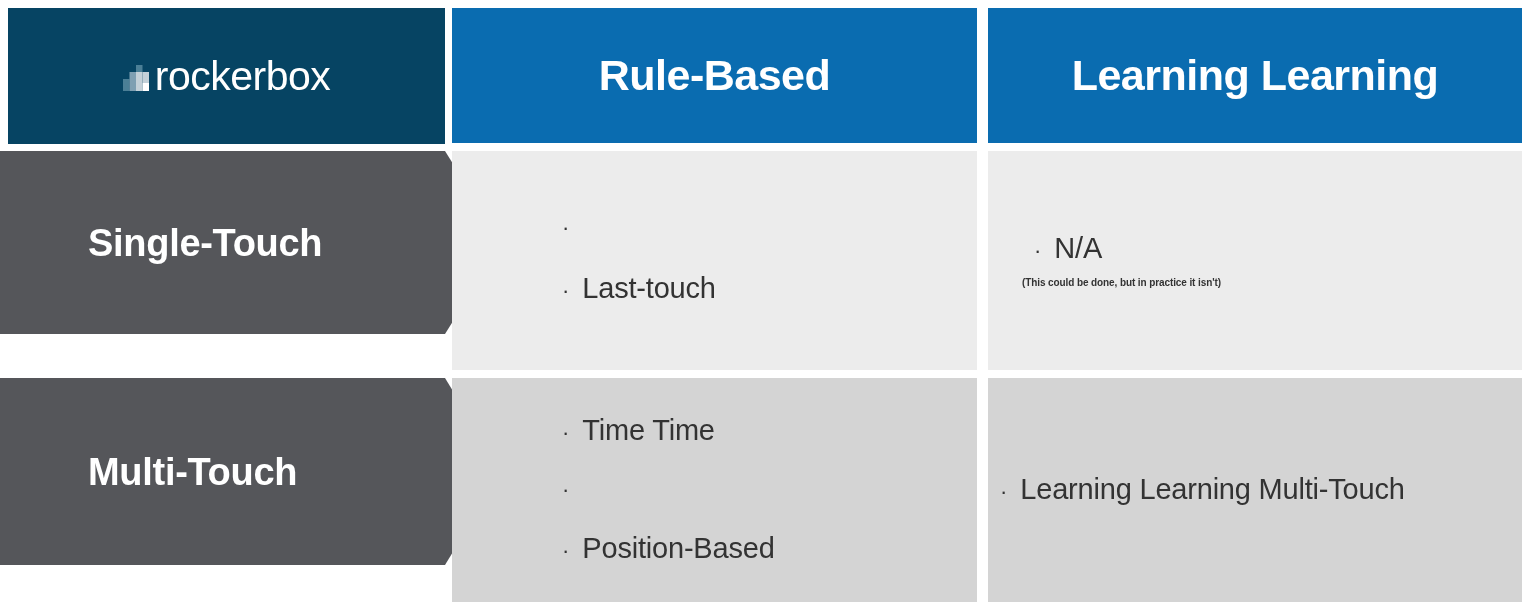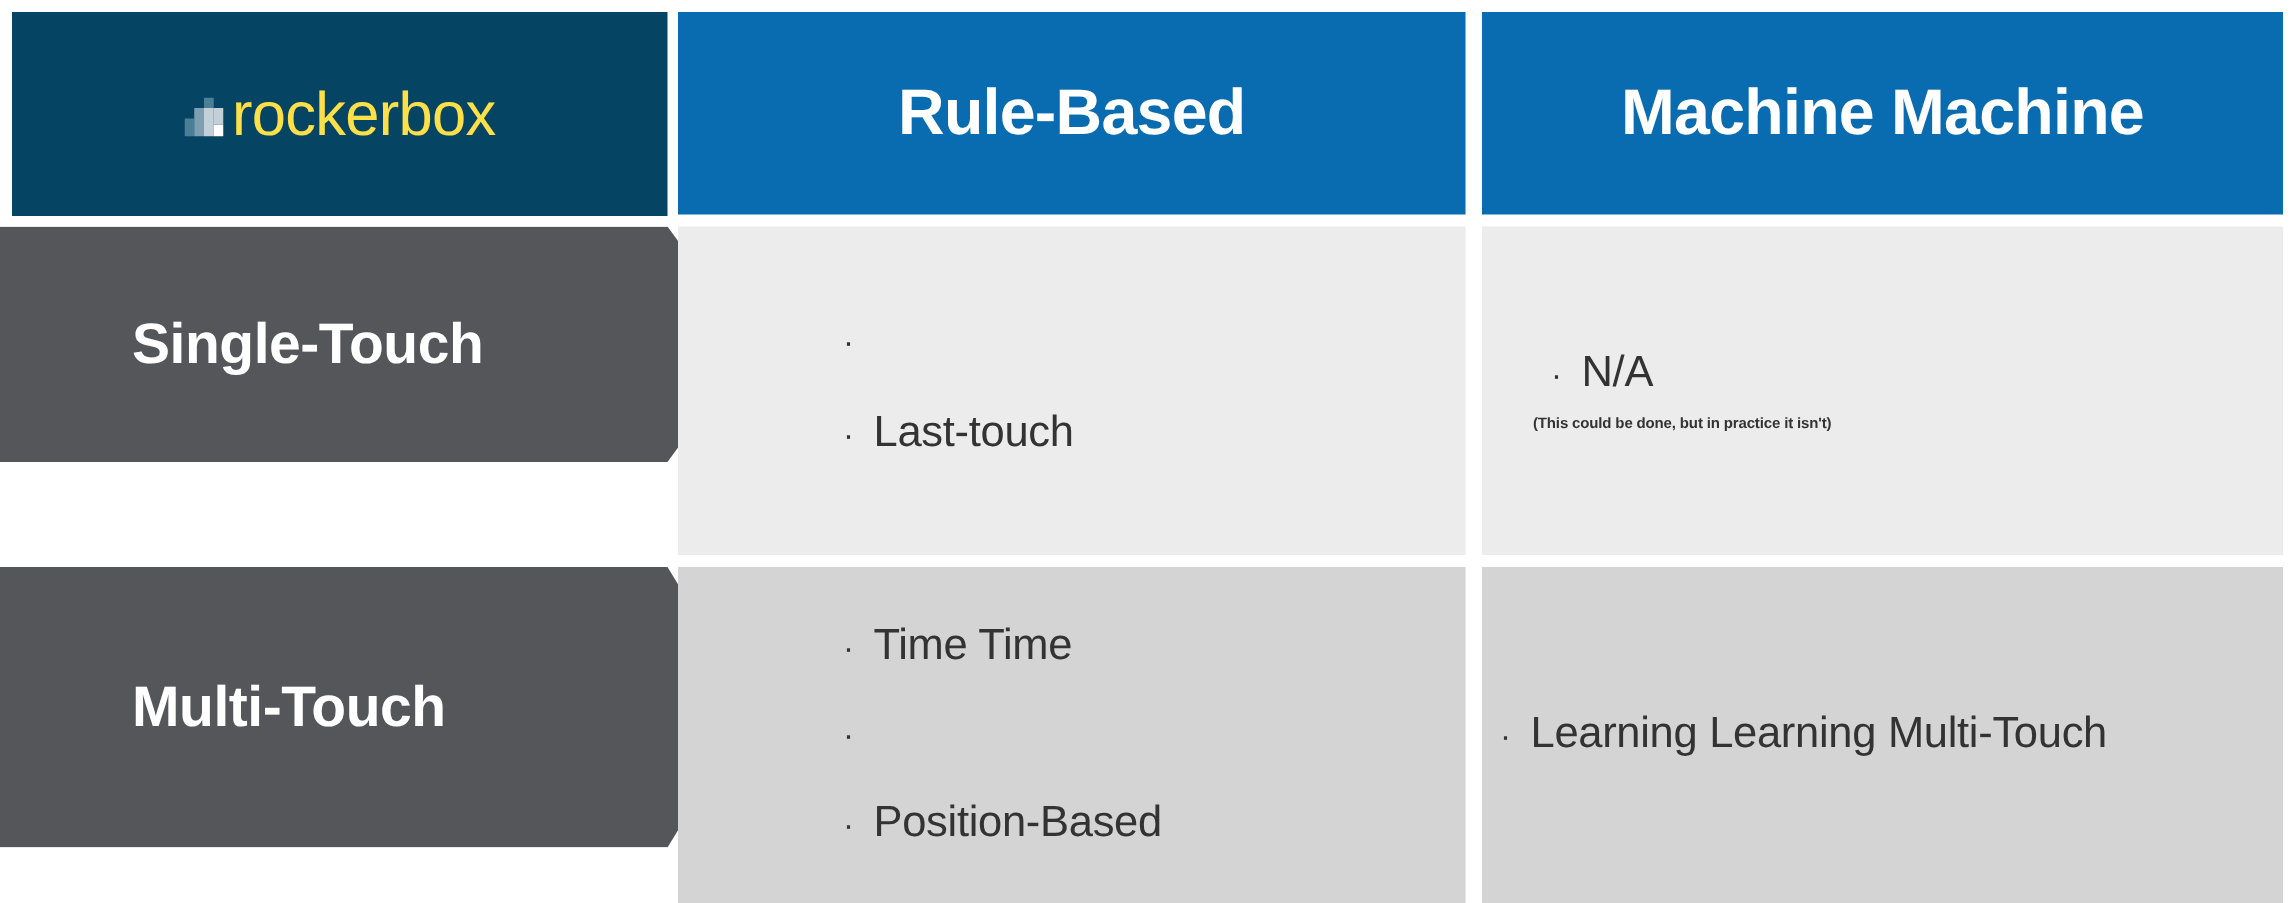--- a/index.html
+++ b/index.html
@@ -37,21 +37,21 @@
     align-items: center;
     gap: 6px;
   }
   .logo-mark {
     width: 26px;
     height: 26px;
     display: block;
     margin-top: 4px;
   }
   .logo-word {
-    color: #fde047;
+    color: #ffffff;
     font-size: 41px;
     font-weight: 400;
     letter-spacing: -0.5px;
     line-height: 1;
   }
 
   .hdr-cell {
     position: absolute;
     top: 8px;
     height: 135px;
@@ -74,21 +74,21 @@
   .row-arrow {
     position: absolute;
     left: 0px;
     width: 502px;
     background: #55565a;
     display: flex;
     align-items: center;
   }
   .row-arrow.r1 {
     top: 151px;
-    height: 157px;
+    height: 183px;
     clip-path: polygon(0 0, 445px 0, 502px 50%, 445px 100%, 0 100%);
   }
   .row-arrow.r2 {
     top: 378px;
     height: 187px;
     clip-path: polygon(0 0, 445px 0, 502px 50%, 445px 100%, 0 100%);
   }
   .row-arrow-label {
     color: #ffffff;
     font-size: 38px;
@@ -173,21 +173,21 @@
       </svg>
       <span class="logo-word">rockerbox</span>
     </div>
   </div>
 
   <div class="hdr-cell hdr-rule">
     <span class="hdr-title">Rule-Based</span>
   </div>
 
   <div class="hdr-cell hdr-ml">
-    <span class="hdr-title">Machine Machine</span>
+    <span class="hdr-title">Learning Learning</span>
   </div>
 
   <div class="row-arrow r1">
     <span class="row-arrow-label">Single-Touch</span>
   </div>
 
   <div class="cell rule row1">
     <div class="cell-inner">
       <div class="bullet-row">
         <span class="bullet-dot">·</span>

